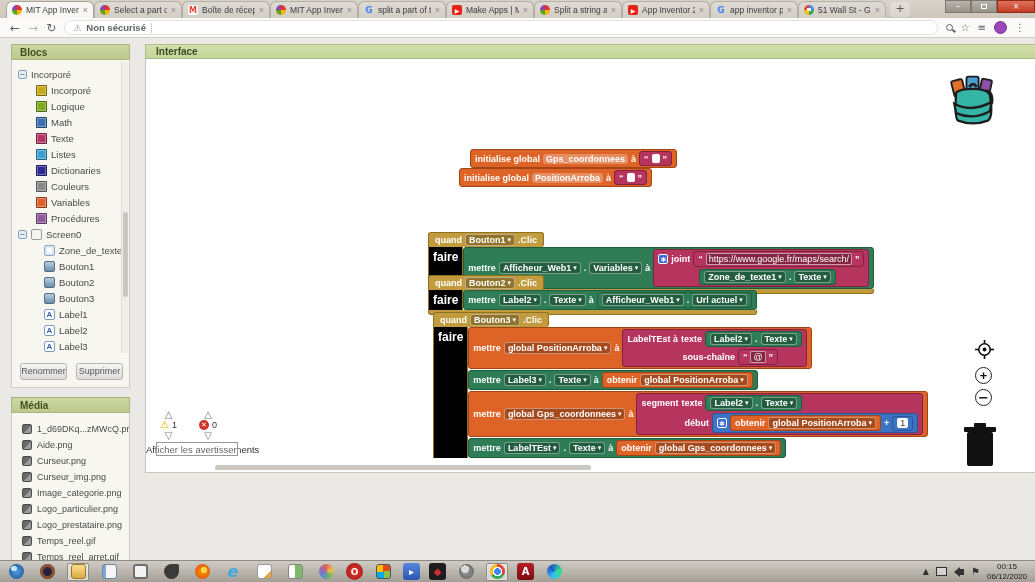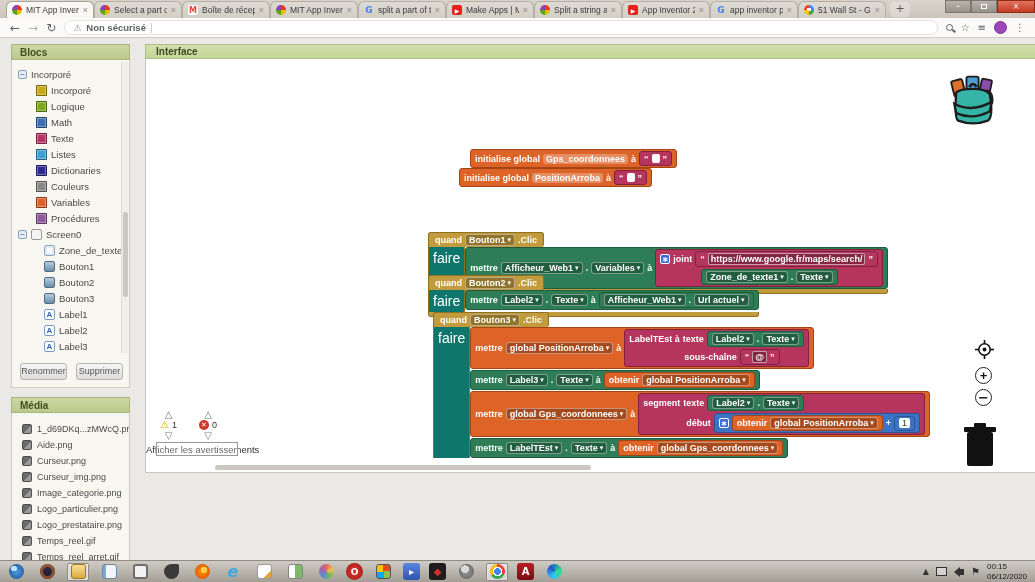--- a/index.html
+++ b/index.html
@@ -99,32 +99,32 @@
   .c-magenta { background:#b5355f; border-color:#82203f; }
   .c-blue { background:#3b74c4; border-color:#2a5492; }
   .tok-t { white-space:nowrap; }
   .tok-dd { display:inline-flex; align-items:center; gap:2px; background:rgba(0,0,0,.25);
     border:1px solid rgba(255,255,255,.4); border-radius:3px; padding:0 3px; white-space:nowrap; }
   .tok-dd .caret { font-size:7px; }
   .tok-fld { background:rgba(255,255,255,.28); border-radius:3px; padding:0 3px; white-space:nowrap; }
   .tok-pad { display:inline-block; flex:none; }
   .q { color:#fff; font-size:9px; }
   .strv { background:rgba(0,0,0,.28); border:1px solid rgba(255,255,255,.55); color:#fff; border-radius:2px;
-    padding:0 2px; min-width:8px; min-height:9px; font-weight:bold; white-space:nowrap; }
+    padding:0 2px; min-width:8px; min-height:9px; font-weight:normal; white-space:nowrap; }
   .strv.empty { background:#fff; }
   .numv { background:#fff; color:#333; border-radius:2px; padding:0 3px; min-width:8px; font-weight:normal; }
   .mut { width:10px; height:10px; flex:none; background:#3f6bd8; border:1px solid #fff; border-radius:2px;
     color:#fff; font-size:8px; line-height:9px; text-align:center; }
   .event { position:absolute; display:inline-flex; flex-direction:column; width:max-content; }
   .ev-head { align-self:flex-start; display:inline-flex; align-items:center; gap:3px; padding:1px 6px;
     background:#c19b3d; border:1px solid #8f7220; border-bottom:none; border-radius:3px 3px 3px 0;
     color:#fff; font-size:9px; font-weight:bold; }
   .ev-body { display:flex; align-items:flex-start; }
-  .ev-gutter { background:#0f766e; border:1px solid #8f7220; border-top:none; border-bottom:none;
-    color:#fff; font-size:14px; font-weight:normal; padding:3px 4px; align-self:stretch; }
+  .ev-gutter { background:#000000; border:1px solid #8f7220; border-top:none; border-bottom:none;
+    color:#fff; font-size:12px; font-weight:bold; padding:3px 4px; align-self:stretch; }
   .ev-stack { display:flex; flex-direction:column; gap:1px; align-items:flex-start; }
   .ev-foot { height:5px; background:#c19b3d; border:1px solid #8f7220; border-top:none; border-radius:0 0 3px 3px; align-self:stretch; }
 
   
   .warn-cluster { position:absolute; left:14px; top:351px; display:flex; gap:22px; }
   .wc-col { display:flex; flex-direction:column; align-items:center; gap:1px; }
   .tri { color:#777; font-size:10px; line-height:9px; }
   .wc-row { display:flex; align-items:center; gap:3px; font-size:9px; color:#333; }
   .warn-ico { color:#e0b500; font-size:10px; line-height:10px; }
   .err-ico { width:10px; height:10px; border-radius:50%; background:#cf3427; color:#fff; font-size:7px;
@@ -169,21 +169,21 @@
      conic-gradient(#ea4335 0 33%, #34a853 0 66%, #fbbc04 0); }
   .ti-acrobat { color:#fff; background:linear-gradient(#b51f26,#7a0b10); border-radius:3px; width:17px; height:17px; font-size:10px; }
   .ti-edge i { border-radius:50%; background:conic-gradient(from 200deg, #35c1f1, #2052cc, #30e087, #35c1f1); }
   .tray { margin-left:auto; display:flex; align-items:center; gap:7px; padding-right:8px; color:#222; }
   .tray-caret { font-size:8px; color:#333; }
   .tray-win i { display:block; width:11px; height:9px; border:1px solid #333; background:rgba(255,255,255,.4); }
   .tray-spk { display:flex; align-items:center; }
   .tray-spk .sb { width:4px; height:6px; background:#333; display:block; }
   .tray-spk .sc { display:block; width:0; height:0; border-top:5px solid transparent; border-bottom:5px solid transparent; border-right:6px solid #333; }
   .tray-flag { font-size:10px; color:#333; }
-  .tray-clock { text-align:left; font-size:8px; line-height:10px; color:#1c1c1c; }
+  .tray-clock { text-align:center; font-size:8px; line-height:10px; color:#1c1c1c; }
 </style>
 </head>
 <body>
 
 <div class="screen">
 
   <div class="tabbar">
     <div class="tabs">
         <div class="tab active">
           <span class="fav glyph fav-appinventor"></span>

